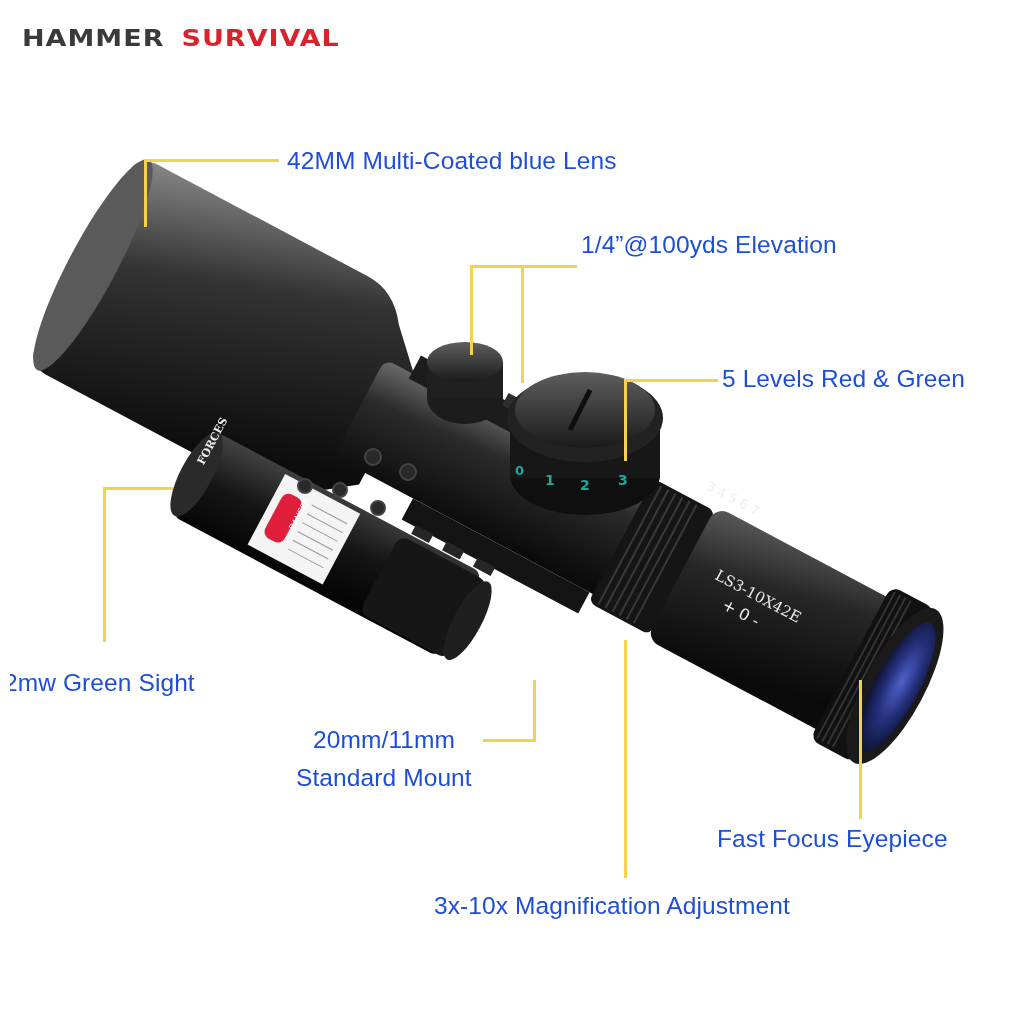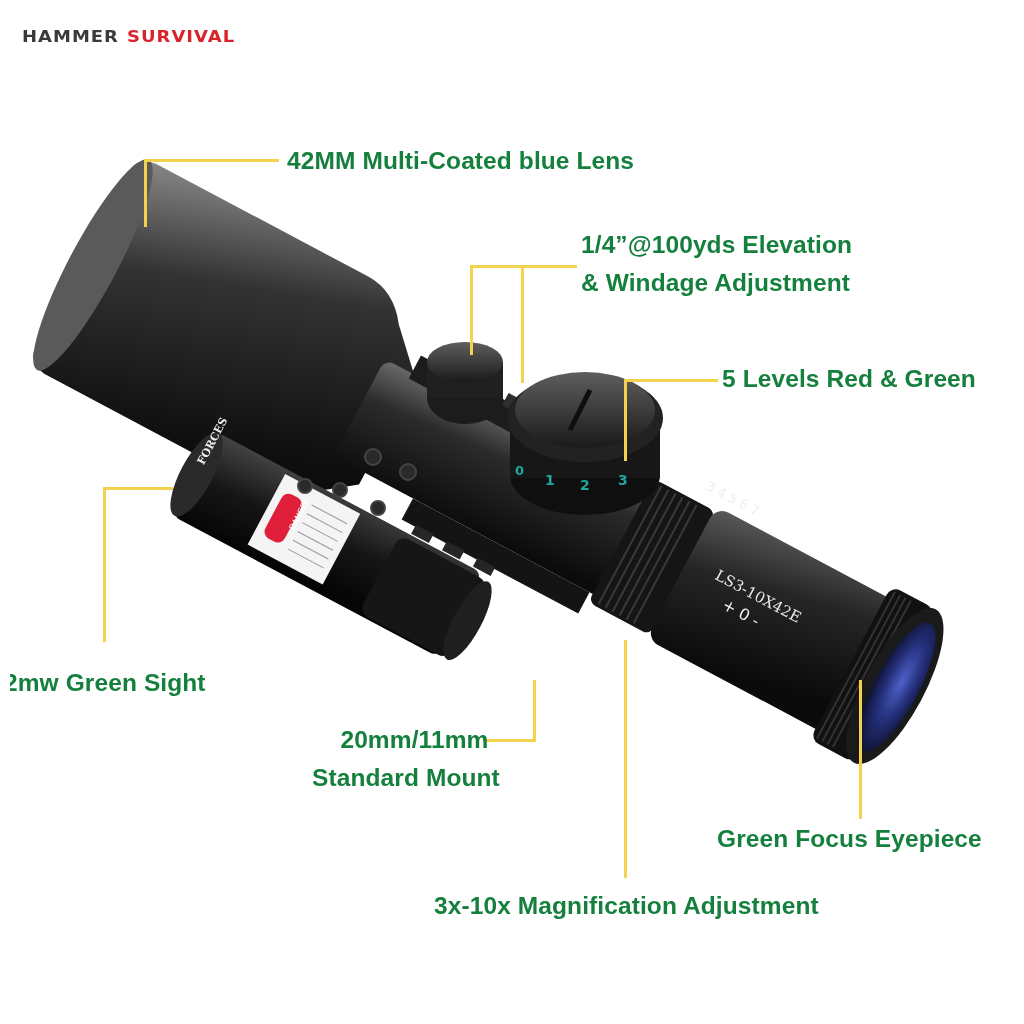--- a/index.html
+++ b/index.html
@@ -1,22 +1,22 @@
 <!DOCTYPE html>
 <html><head>
   <meta charset="utf-8">
   <style>
     html, body { margin: 0; padding: 0; background: #ffffff; }
     body { width: 1024px; height: 1024px; position: relative; overflow: hidden; font-family: "Liberation Sans", sans-serif; }
-    .brand { position: absolute; left: 22px; top: 22px; height: 30px; display: flex; align-items: center; gap: 8px; font-family: "DejaVu Sans", sans-serif; font-weight: bold; font-size: 18px; letter-spacing: 1px; line-height: 1; }
+    .brand { position: absolute; left: 22px; top: 22px; height: 30px; display: flex; align-items: center; gap: 17px; font-family: "DejaVu Sans", sans-serif; font-weight: bold; font-size: 27px; letter-spacing: 1px; line-height: 1; }
     .brand .b1 { color: #3a3a3a; transform: scaleY(0.85); display: inline-block; }
     .brand .b2 { color: #d9232b; transform: scaleY(0.85); display: inline-block; }
     .product { position: absolute; left: 0; top: 0; width: 1024px; height: 1024px; }
     .callout-line { position: absolute; background: #f2d24f; }
-    .label { position: absolute; color: #15803d; font-size: 24.5px; line-height: 38px; white-space: nowrap; letter-spacing: 0.1px; font-weight: bold; }
+    .label { position: absolute; color: #1d4ed8; font-size: 24.5px; line-height: 38px; white-space: nowrap; letter-spacing: 0.1px; }
   </style>
 </head>
 <body>
 
 <div class="brand">
   <span class="b1">HAMMER</span>
   <span class="b2">SURVIVAL</span>
 </div>
 
 <svg class="product" viewBox="0 0 1024 1024" xmlns="http://www.w3.org/2000/svg">
@@ -151,43 +151,42 @@
 <div class="callout-line" style="left:144px; top:159px; width:3px; height:68px;"></div>
 <div class="label" style="left:287px; top:142px;">
   <div>42MM Multi-Coated blue Lens</div>
 </div>
 
 <div class="callout-line" style="left:470px; top:265px; width:107px; height:3px;"></div>
 <div class="callout-line" style="left:470px; top:265px; width:3px; height:90px;"></div>
 <div class="callout-line" style="left:521px; top:265px; width:3px; height:118px;"></div>
 <div class="label" style="left:581px; top:226px;">
   <div>1/4”@100yds Elevation</div>
-  <div>&amp; Windage Adjustment</div>
 </div>
 
 <div class="callout-line" style="left:624px; top:379px; width:94px; height:3px;"></div>
 <div class="callout-line" style="left:624px; top:379px; width:3px; height:82px;"></div>
 <div class="label" style="left:722px; top:360px;">
   <div>5 Levels Red &amp; Green</div>
 </div>
 
 <div class="callout-line" style="left:103px; top:487px; width:70px; height:3px;"></div>
 <div class="callout-line" style="left:103px; top:487px; width:3px; height:155px;"></div>
 <div class="label" style="left:10px; top:664px; width:220px; overflow:hidden; text-indent:-6px;">
   <div>2mw Green Sight</div>
 </div>
 
 <div class="callout-line" style="left:533px; top:680px; width:3px; height:62px;"></div>
 <div class="callout-line" style="left:483px; top:739px; width:53px; height:3px;"></div>
-<div class="label" style="left:312px; top:721px; text-align:center;">
+<div class="label" style="left:296px; top:721px; text-align:left;">
   <div style="padding-left:17px;">20mm/11mm</div>
   <div>Standard Mount</div>
 </div>
 
 <div class="callout-line" style="left:859px; top:680px; width:3px; height:139px;"></div>
 <div class="label" style="left:717px; top:820px;">
-  <div>Green Focus Eyepiece</div>
+  <div>Fast Focus Eyepiece</div>
 </div>
 
 <div class="callout-line" style="left:624px; top:640px; width:3px; height:238px;"></div>
 <div class="label" style="left:434px; top:887px;">
   <div>3x-10x Magnification Adjustment</div>
 </div>
 
 </body></html>

